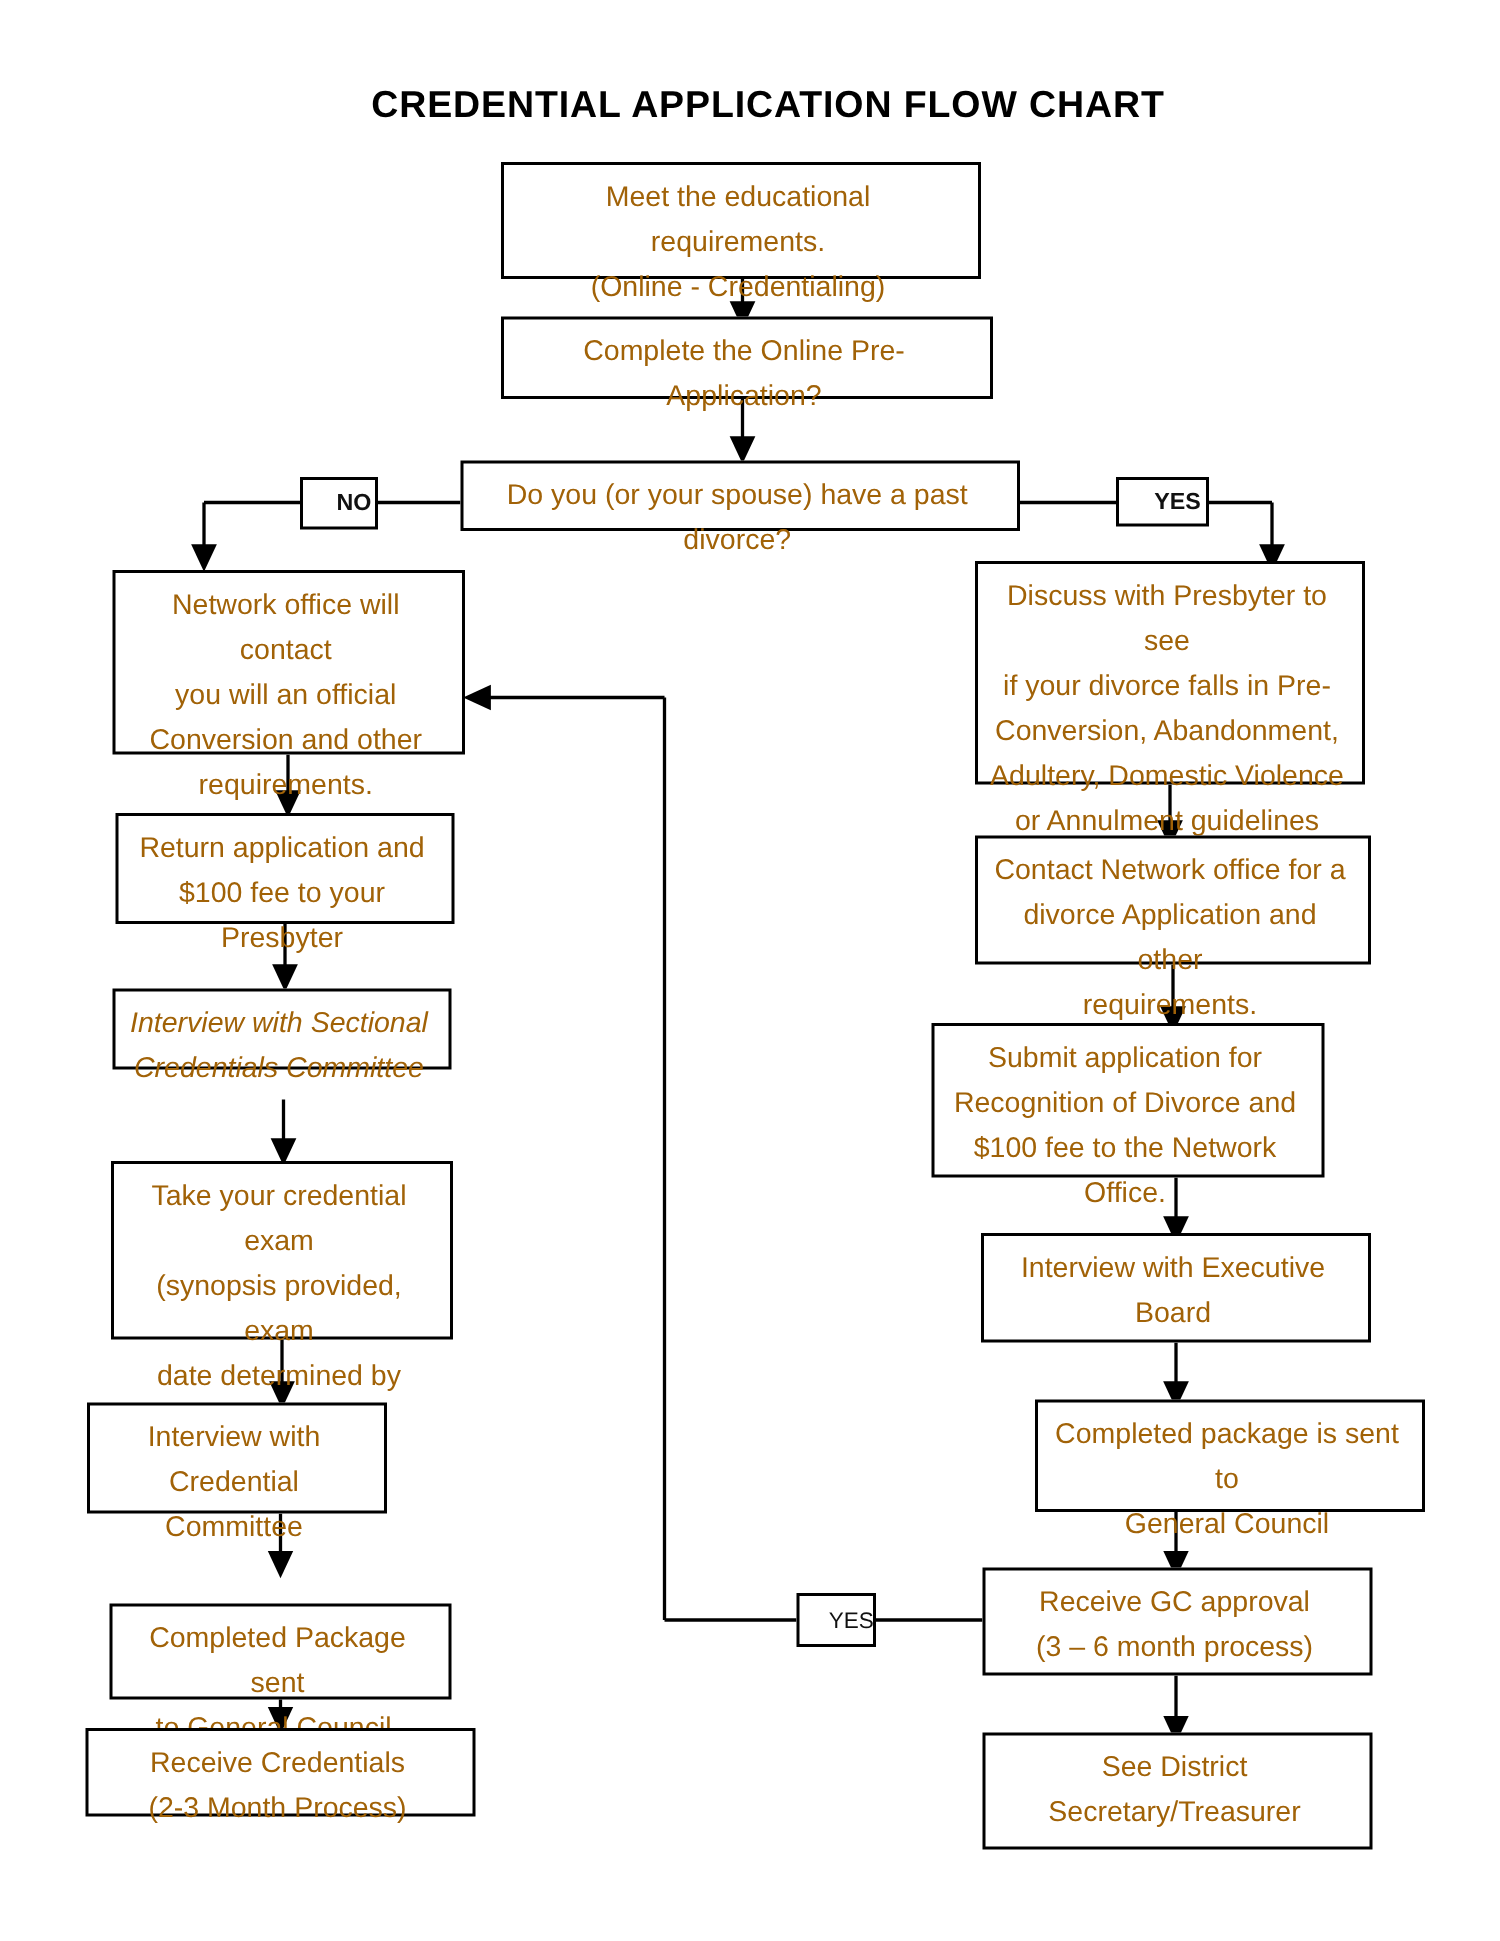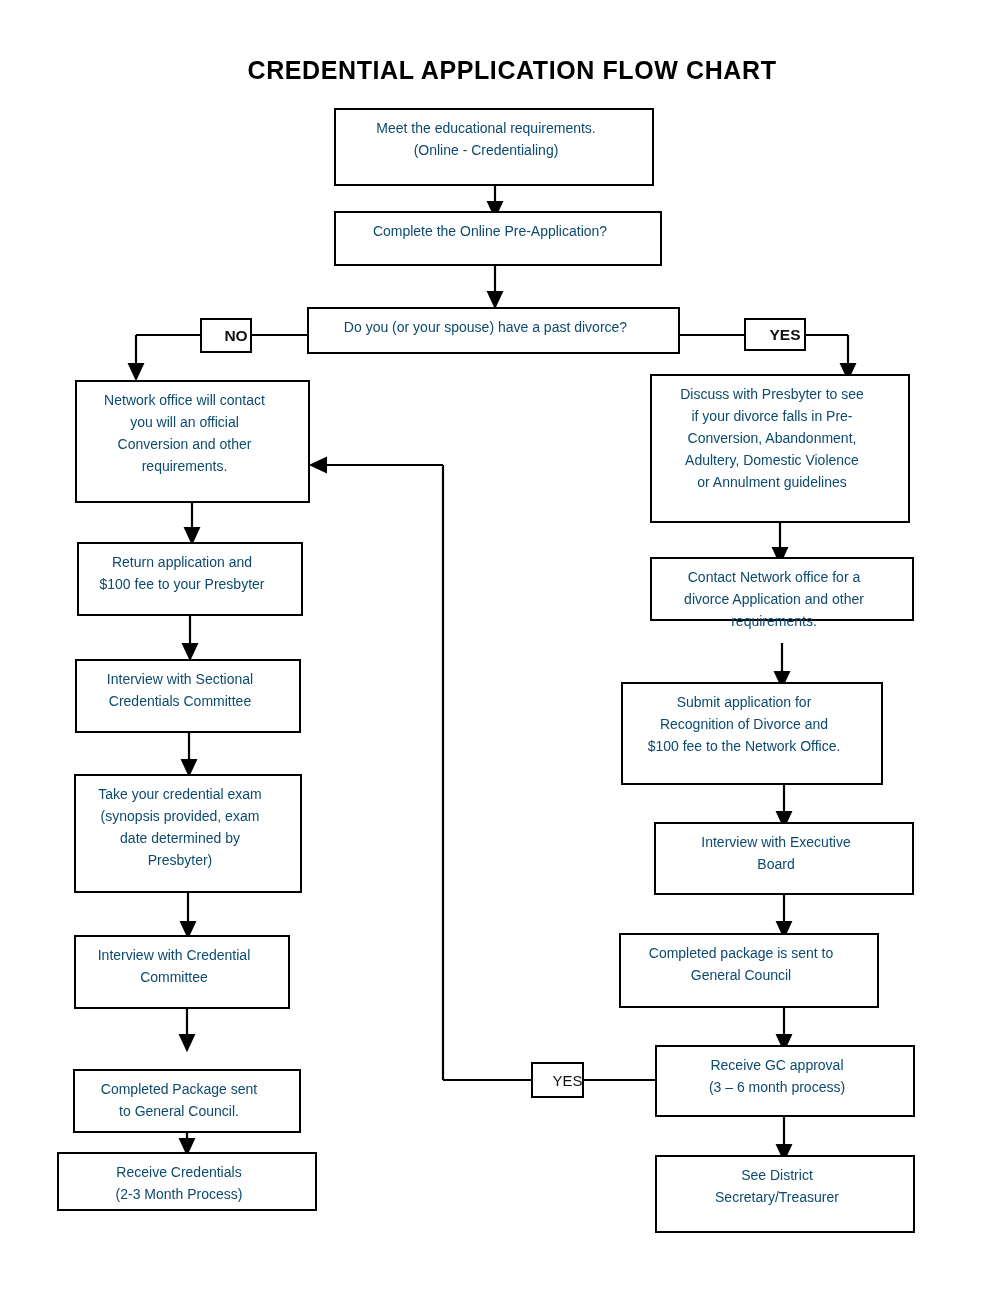--- a/index.html
+++ b/index.html
@@ -31,24 +31,24 @@
   }
   .node {
     position: absolute;
     box-sizing: border-box;
     border: 2.2px solid #000000;
     background: #ffffff;
     display: flex;
     align-items: flex-start;
     justify-content: center;
     text-align: center;
-    font-size: 14px;
+    font-size: 19px;
     line-height: 1.58;
-    color: #0c4a6e;
-    padding: 7px 24px 0 8px;
+    color: #a16207;
+    padding: 7px 12px 0 8px;
     white-space: pre-line;
   }
   .label-box {
     position: absolute;
     box-sizing: border-box;
     border: 2.2px solid #000000;
     background: #ffffff;
     display: flex;
     align-items: center;
     justify-content: center;
@@ -134,55 +134,55 @@
   <div class="label-box" style="left:531px; top:1062px; width:53px; height:36px;">YES</div>
 
   <div class="node" style="left:75px; top:380px; width:235px; height:123px;">Network office will contact
 you will an official
 Conversion and other
 requirements.</div>
 
   <div class="node" style="left:77px; top:542px; width:226px; height:74px;">Return application and
 $100 fee to your Presbyter</div>
 
-  <div class="node" style="left:75px; top:659px; width:226px; height:74px;">Interview with Sectional
+  <div class="node" style="left:75px; top:659px; width:226px; height:54px;font-style:italic;">Interview with Sectional
 Credentials Committee</div>
 
   <div class="node" style="left:74px; top:774px; width:228px; height:119px;">Take your credential exam
 (synopsis provided, exam
 date determined by
 Presbyter)</div>
 
-  <div class="node" style="left:74px; top:935px; width:216px; height:74px;">Interview with Credential
+  <div class="node" style="left:58px; top:935px; width:200px; height:74px;">Interview with Credential
 Committee</div>
 
   <div class="node" style="left:73px; top:1069px; width:228px; height:64px;">Completed Package sent
 to General Council.</div>
 
   <div class="node" style="left:57px; top:1152px; width:260px; height:59px;">Receive Credentials
 (2-3 Month Process)</div>
 
   <div class="node" style="left:650px; top:374px; width:260px; height:149px;">Discuss with Presbyter to see
 if your divorce falls in Pre-
 Conversion, Abandonment,
 Adultery, Domestic Violence
 or Annulment guidelines</div>
 
-  <div class="node" style="left:650px; top:557px; width:264px; height:64px;">Contact Network office for a
+  <div class="node" style="left:650px; top:557px; width:264px; height:86px;">Contact Network office for a
 divorce Application and other
 requirements.</div>
 
   <div class="node" style="left:621px; top:682px; width:262px; height:103px;">Submit application for
 Recognition of Divorce and
 $100 fee to the Network Office.</div>
 
   <div class="node" style="left:654px; top:822px; width:260px; height:73px;">Interview with Executive
 Board</div>
 
-  <div class="node" style="left:619px; top:933px; width:260px; height:75px;">Completed package is sent to
+  <div class="node" style="left:690px; top:933px; width:260px; height:75px;">Completed package is sent to
 General Council</div>
 
   <div class="node" style="left:655px; top:1045px; width:260px; height:72px;">Receive GC approval
 (3 – 6 month process)</div>
 
   <div class="node" style="left:655px; top:1155px; width:260px; height:78px;">See District
 Secretary/Treasurer</div>
 
 </div>
 

